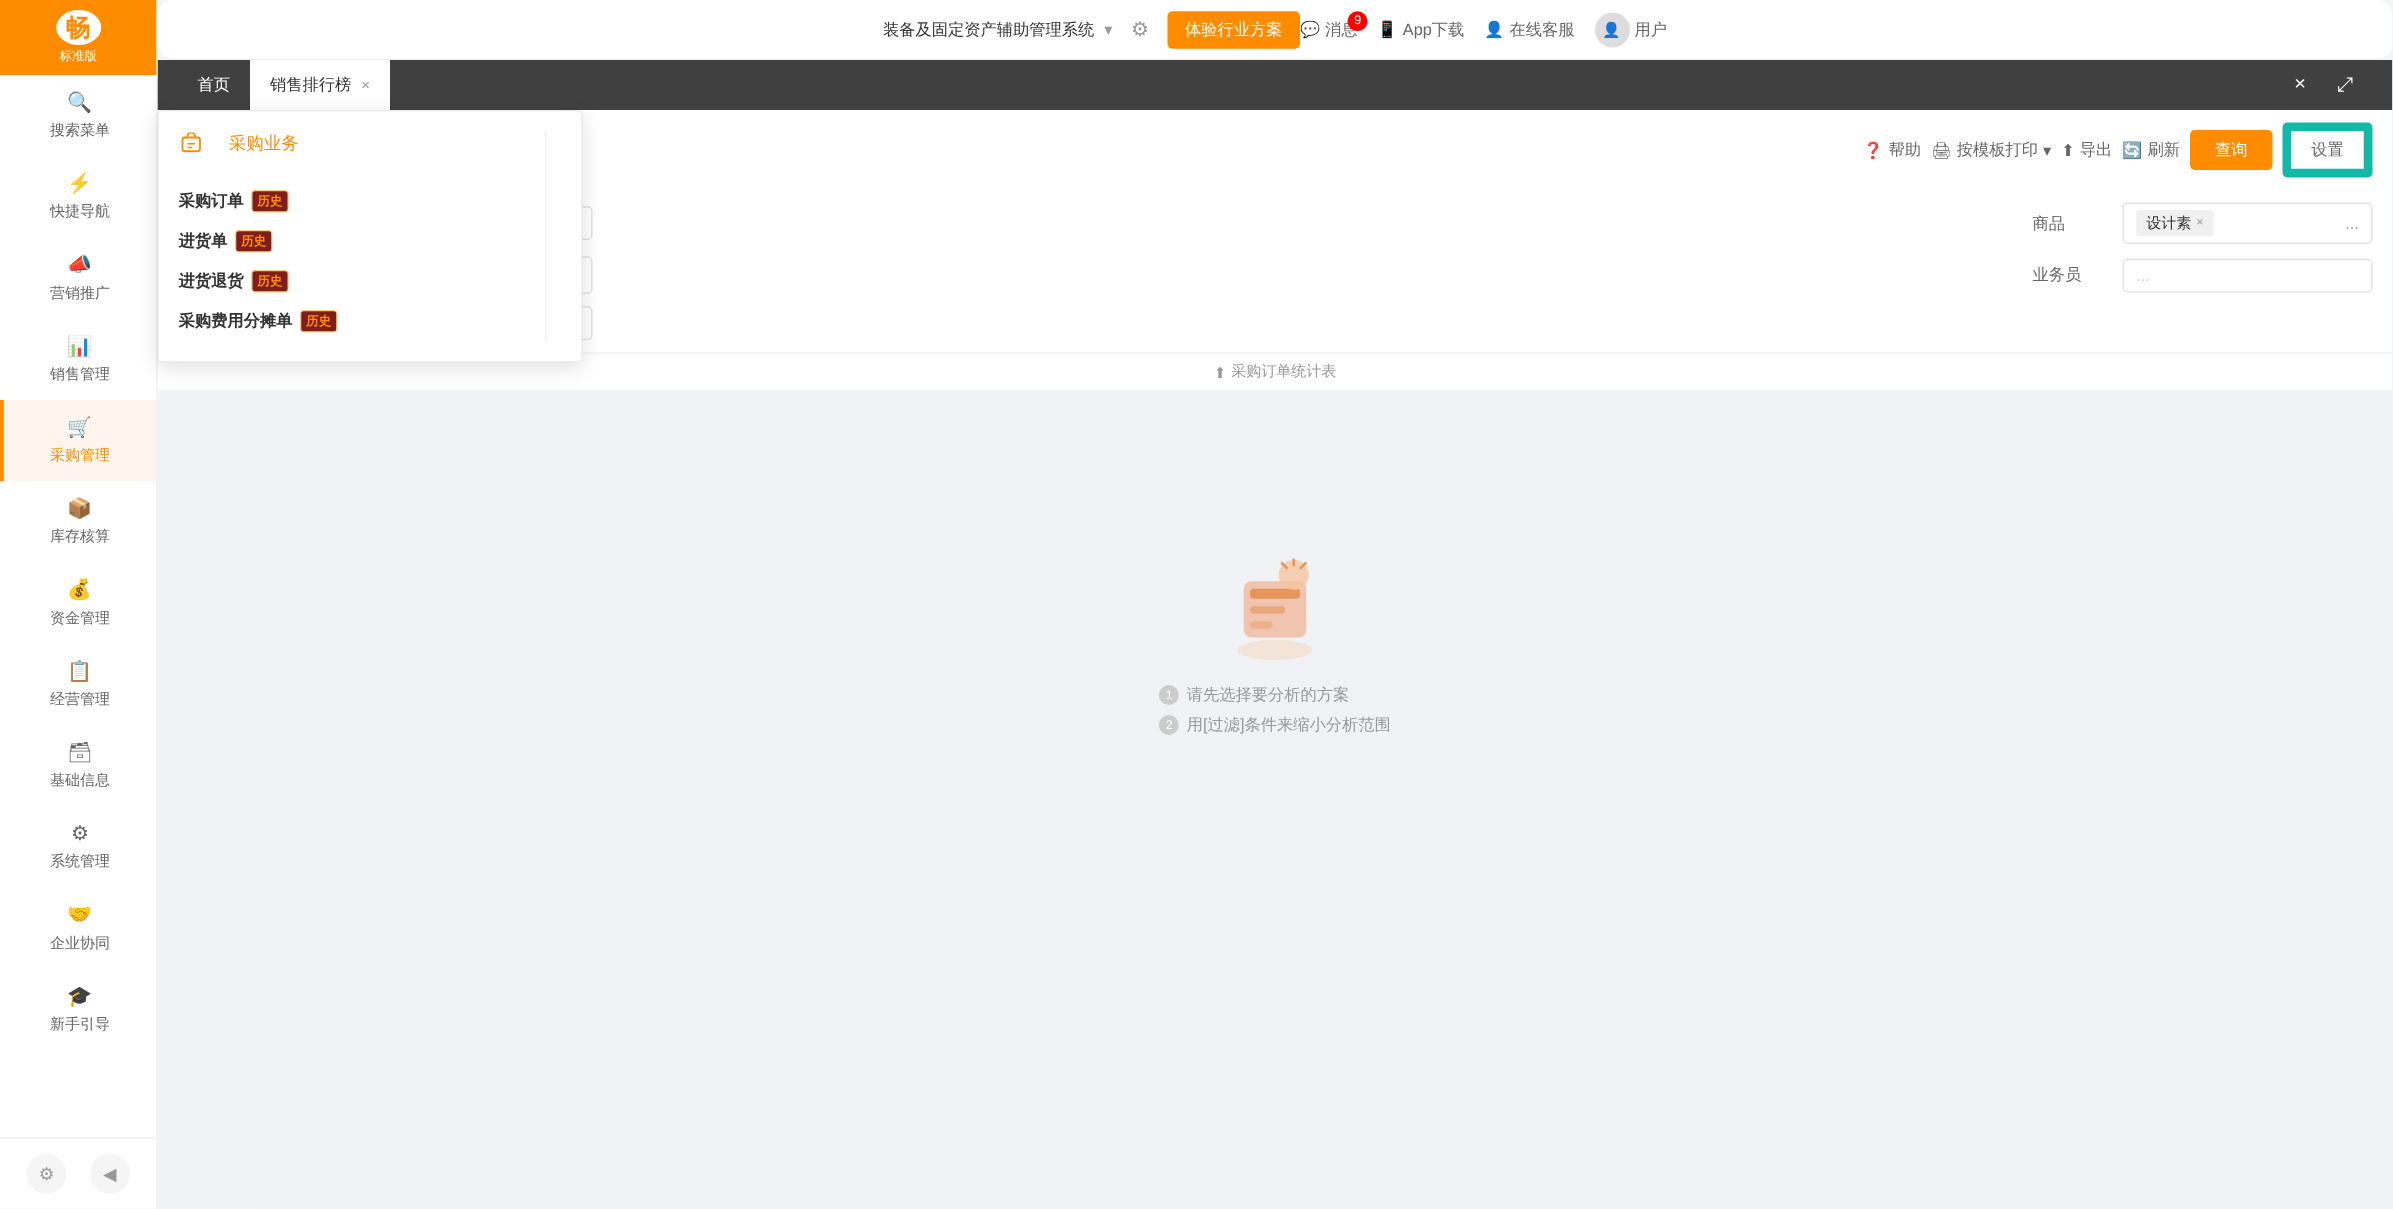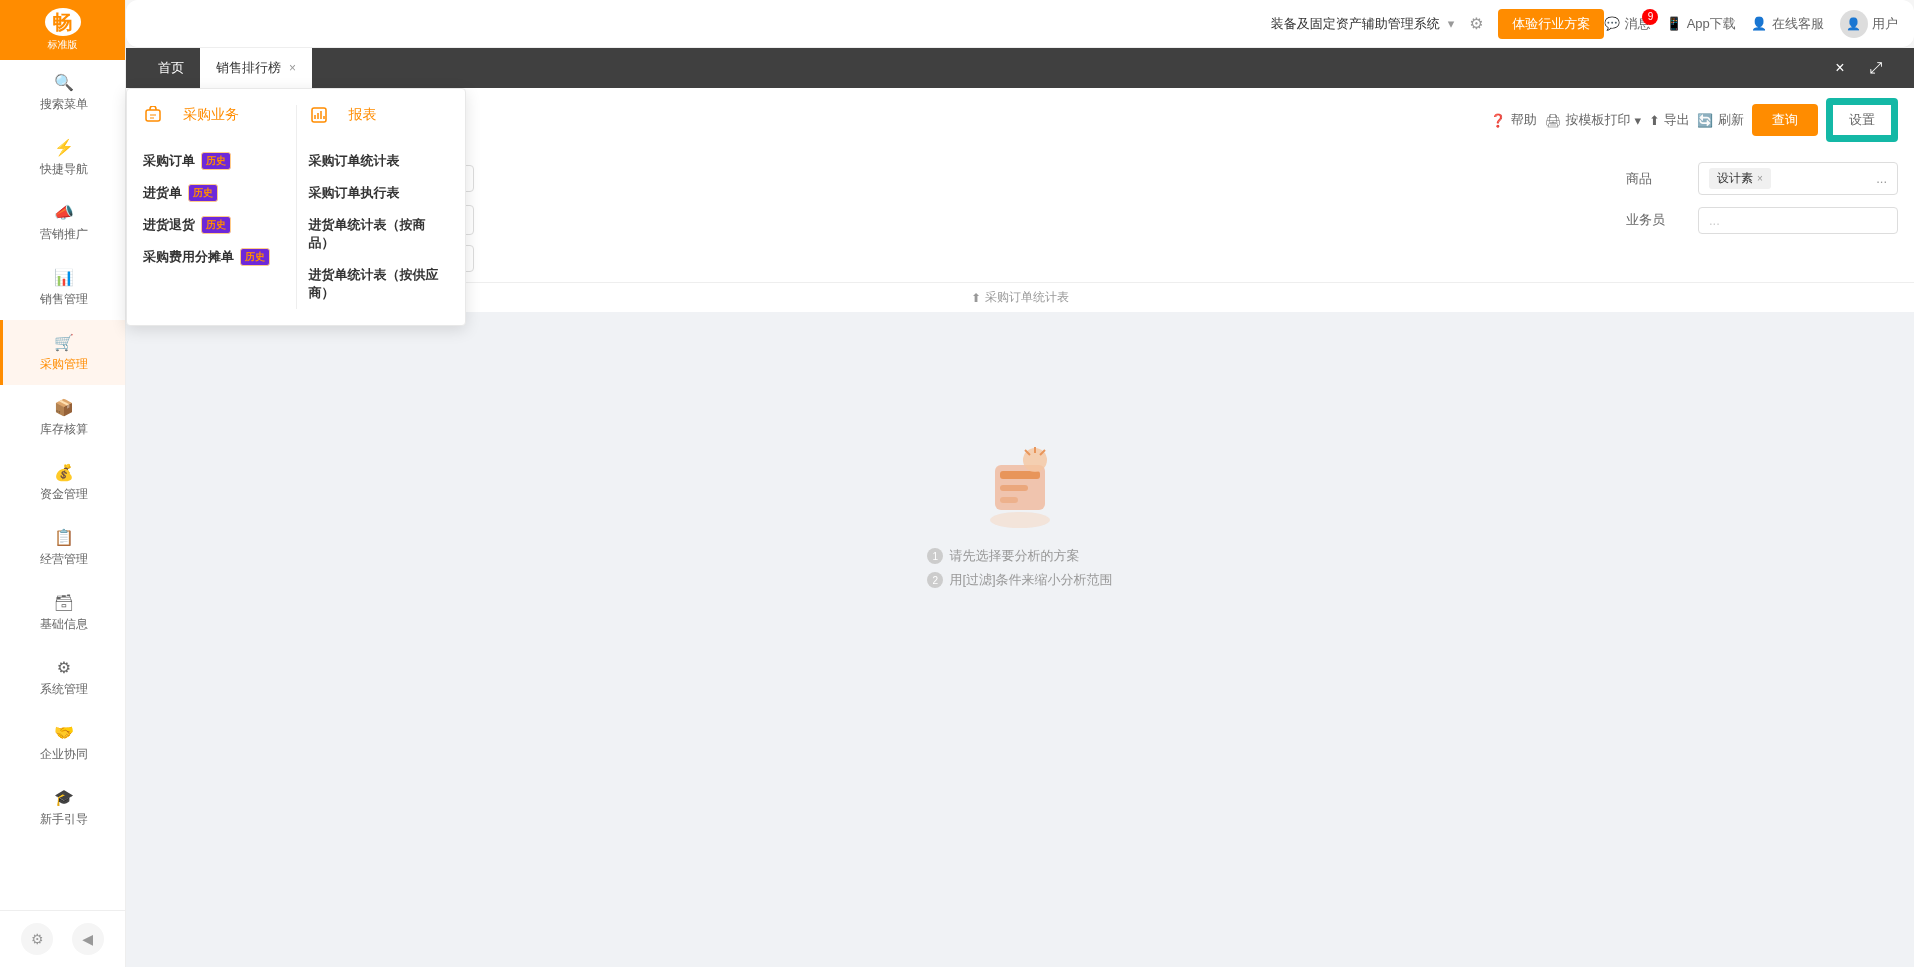--- a/index.html
+++ b/index.html
@@ -95,21 +95,21 @@
     }
 
     
     .topbar {
       height: 48px;
       background: #fff;
       display: flex;
       align-items: center;
       padding: 0 16px;
       border-bottom: 1px solid #eee;
-      justify-content: flex-end;
+      justify-content: center;
       border-radius: 12px;
     }
     .topbar-left {
       display: flex;
       align-items: center;
       gap: 8px;
     }
     .topbar-title {
       font-size: 13px;
       color: #333;
@@ -430,21 +430,21 @@
       display: flex;
       align-items: center;
       gap: 6px;
       padding: 7px 0;
       cursor: pointer;
       color: #333;
       font-size: 13px;
       font-weight: bold;
     }
     .history-badge {
-      background: #6d28d9;
+      background: #7f1d1d;
       color: #ff8c00;
       border: 1px solid #ffcb8a;
       border-radius: 3px;
       padding: 1px 4px;
       font-size: 10px;
     }
     .section-divider {
       width: 1px;
       background: #eee;
       margin: 0 12px;
@@ -695,40 +695,16 @@
           <span class="history-badge">历史</span>
         </div>
         <div class="dropdown-item">
           <span>采购费用分摊单</span>
           <span class="history-badge">历史</span>
         </div>
       </div>
 
       <div class="section-divider"></div>
 
-      <div class="dropdown-section">
-        <div class="dropdown-section-title">
-          <span class="dropdown-section-icon">
-            <svg width="18" height="18" viewBox="0 0 18 18">
-                <rect x="2" y="2" width="14" height="14" rx="2" fill="none" stroke="#ff8c00" stroke-width="1.5"></rect>
-                <path d="M5 13 V9 M8 13 V7 M11 13 V5 M14 13 V10" stroke="#ff8c00" stroke-width="1.5"></path>
-              </svg>
-          </span>
-          <span>报表</span>
-        </div>
-
-        <div class="dropdown-item">
-          <span>采购订单统计表</span>
-        </div>
-        <div class="dropdown-item">
-          <span>采购订单执行表</span>
-        </div>
-        <div class="dropdown-item">
-          <span>进货单统计表（按商品）</span>
-        </div>
-        <div class="dropdown-item">
-          <span>进货单统计表（按供应商）</span>
-        </div>
-      </div>
     </div>
   </div>
 
 </div>
 
 </body></html>

